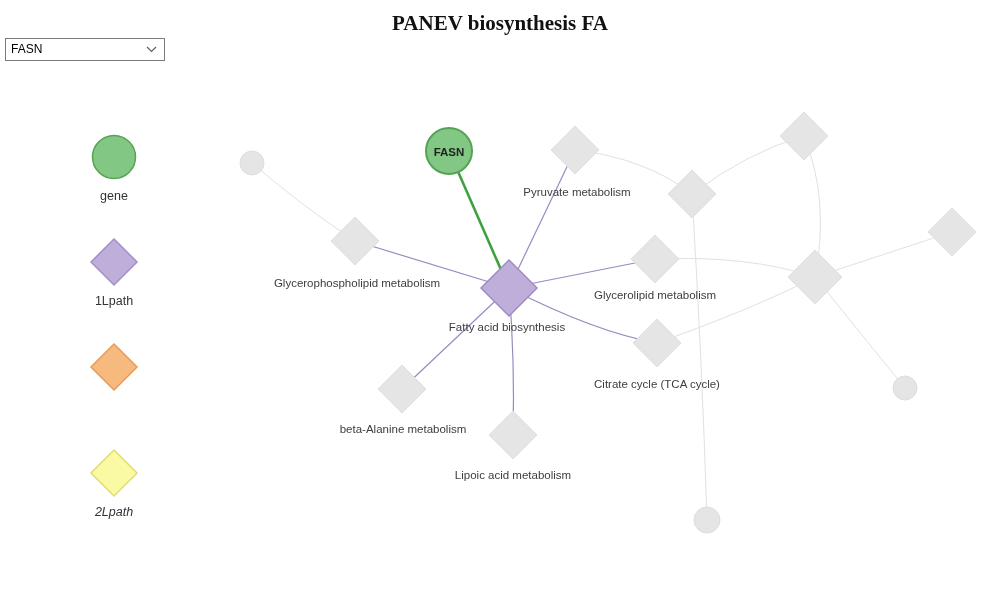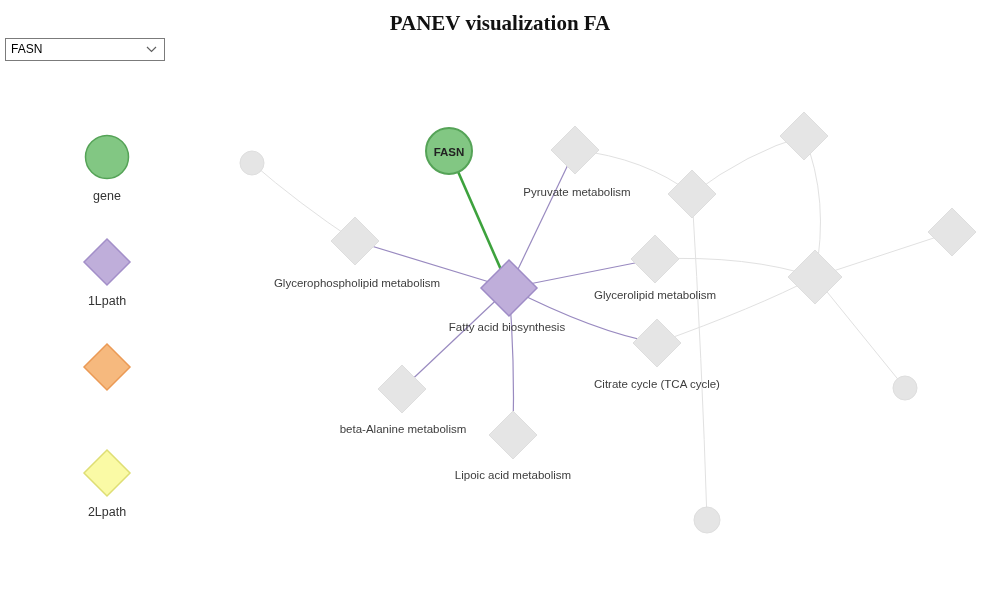--- a/index.html
+++ b/index.html
@@ -5,33 +5,33 @@
   html,body{margin:0;padding:0;background:#ffffff;}
   body{width:1000px;height:608px;position:relative;overflow:hidden;
        font-family:"Liberation Sans",sans-serif;}
   .page-title{position:absolute;top:11px;left:0;right:0;text-align:center;
     font-family:"Liberation Serif","DejaVu Serif",serif;font-weight:bold;
     font-size:21px;color:#111;}
   .gene-select{position:absolute;left:5px;top:38px;width:153px;height:21px;
     border:1px solid #7b7b7b;background:#fff;font-size:12px;color:#000;
     line-height:21px;padding-left:5px;box-sizing:content-box;cursor:default;}
   .gene-select .chev{position:absolute;right:7px;top:7px;}
-  .legend{position:absolute;left:4px;top:0;width:206px;height:573px;}
+  .legend{position:absolute;left:11px;top:0;width:206px;height:573px;}
   .legend .shape{position:absolute;}
   .legend .lbl{position:absolute;left:0;width:206px;text-align:center;
     font-size:12.5px;color:#333;}
   svg{display:block;}
   .graph{position:absolute;left:0;top:0;}
   .nlabel{font-family:"Liberation Sans",sans-serif;font-size:11.5px;fill:#3d3d3d;}
   .genelabel{font-family:"Liberation Sans",sans-serif;font-size:11.5px;font-weight:bold;fill:#222;}
 </style>
 </head>
 <body>
 
-<div class="page-title">PANEV visualization FA</div>
+<div class="page-title">PANEV biosynthesis FA</div>
 
 <div class="gene-select">
   <span>FASN</span>
   <span class="chev">
     <svg width="11" height="7" viewBox="0 0 11 7">
       <polyline points="1,1 5.5,5.5 10,1" fill="none" stroke="#606060" stroke-width="1.2"></polyline>
     </svg>
   </span>
 </div>
 
@@ -54,21 +54,21 @@
     <svg width="56" height="56">
       <path d="M28,5 L51,28 L28,51 L5,28 Z" stroke-width="1.5" fill="#f6b97e" stroke="#eb9a55"></path>
     </svg>
   </span>
 
   <span class="shape" style="left:75px;top:445px;">
     <svg width="56" height="56">
       <path d="M28,5 L51,28 L28,51 L5,28 Z" stroke-width="1.5" fill="#fafaa5" stroke="#dede74"></path>
     </svg>
   </span>
-  <div class="lbl" style="top:505px;">2Lpath</div>
+  <div class="lbl" style="top:505px;font-style:italic;">2Lpath</div>
 </div>
 
 <svg class="graph" width="1000" height="608" viewBox="0 0 1000 608">
 
   <g fill="none" stroke-width="1" stroke="#e1e1e1">
     <path d="M252,163 Q298,203 355,241"></path>
     <path d="M575,150 Q645,158 692,194"></path>
     <path d="M692,194 Q748,152 804,136"></path>
     <path d="M804,136 Q830,200 815,277"></path>
     <path d="M655,259 Q748,255 815,277"></path>

